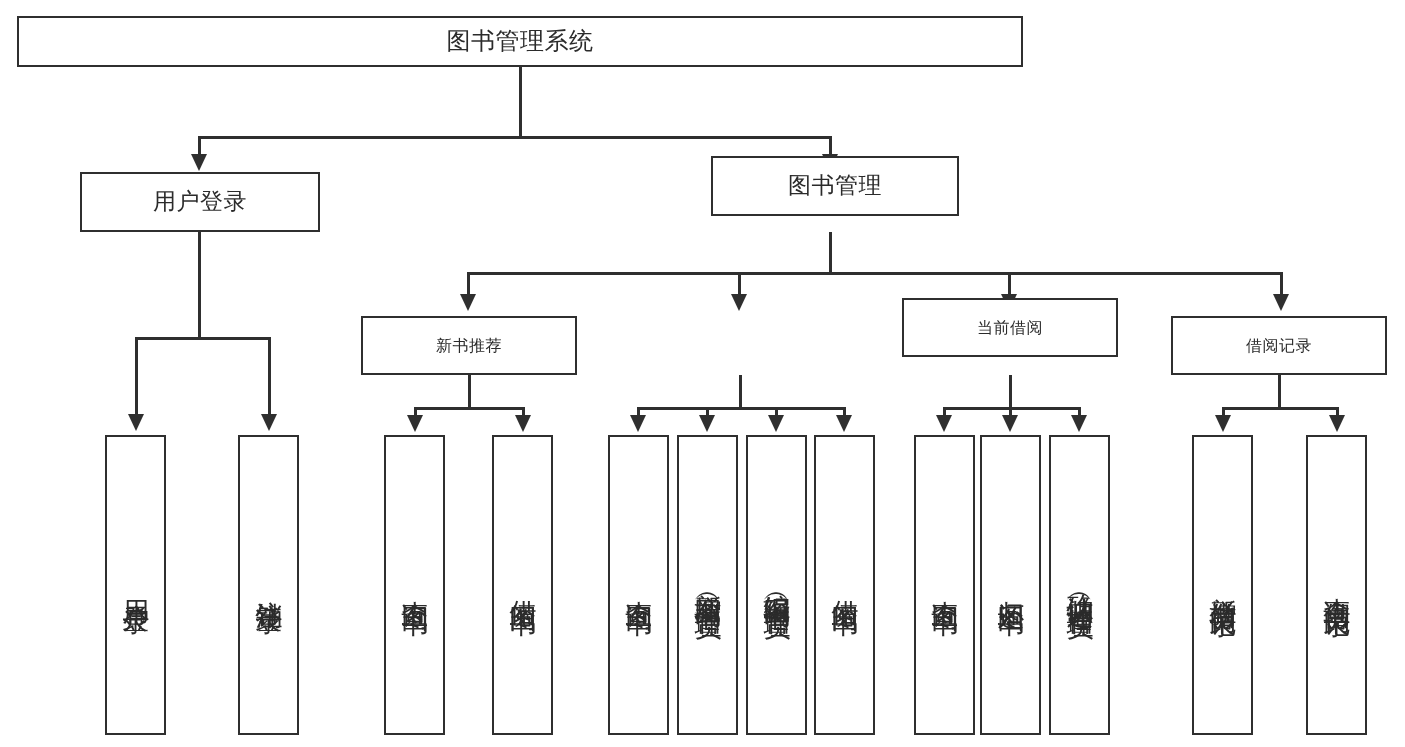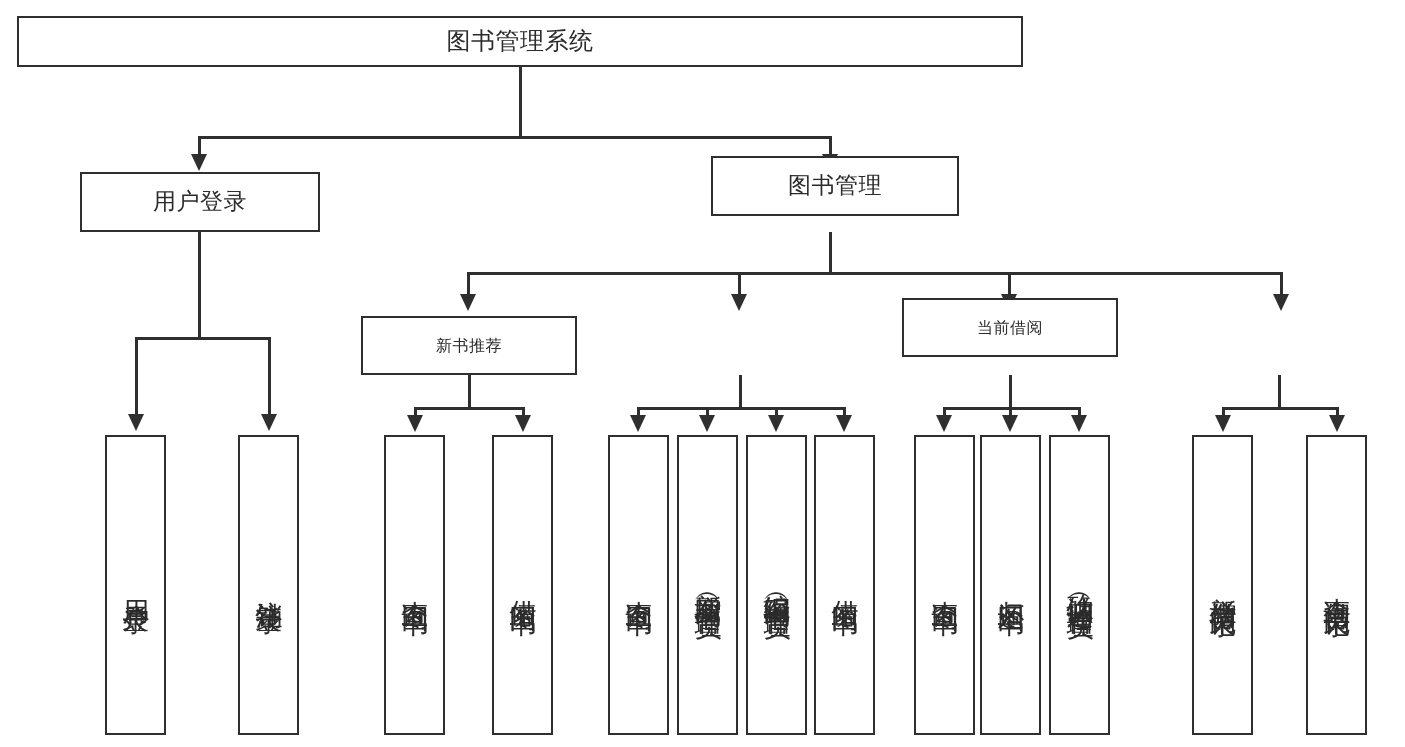--- a/index.html
+++ b/index.html
@@ -122,20 +122,23 @@
   <div class="arrow" style="left:1001px; top:294px;"></div>
   <div class="edge vline" style="left:1280px; top:272px; width:2.5px; height:25px;"></div>
   <div class="arrow" style="left:1273px; top:294px;"></div>
 
   <div class="node lvl2" style="left:361px; top:316px; width:216px; height:59px;">
     <span class="label">新书推荐</span>
   </div>
   <div class="node lvl2" style="left:902px; top:298px; width:216px; height:59px;">
     <span class="label">当前借阅</span>
   </div>
+  <div class="node lvl2" style="left:1171px; top:316px; width:216px; height:59px;">
+    <span class="label">借阅记录</span>
+  </div>
 
   <div class="edge vline" style="left:468px; top:375px; width:2.5px; height:32px;"></div>
   <div class="edge hline" style="left:414px; top:407px; width:110px; height:2.5px;"></div>
   <div class="edge vline" style="left:414px; top:407px; width:2.5px; height:12px;"></div>
   <div class="arrow" style="left:407px; top:415px;"></div>
   <div class="edge vline" style="left:522px; top:407px; width:2.5px; height:12px;"></div>
   <div class="arrow" style="left:515px; top:415px;"></div>
 
   <div class="edge vline" style="left:739px; top:375px; width:2.5px; height:32px;"></div>
   <div class="edge hline" style="left:637px; top:407px; width:208px; height:2.5px;"></div>

